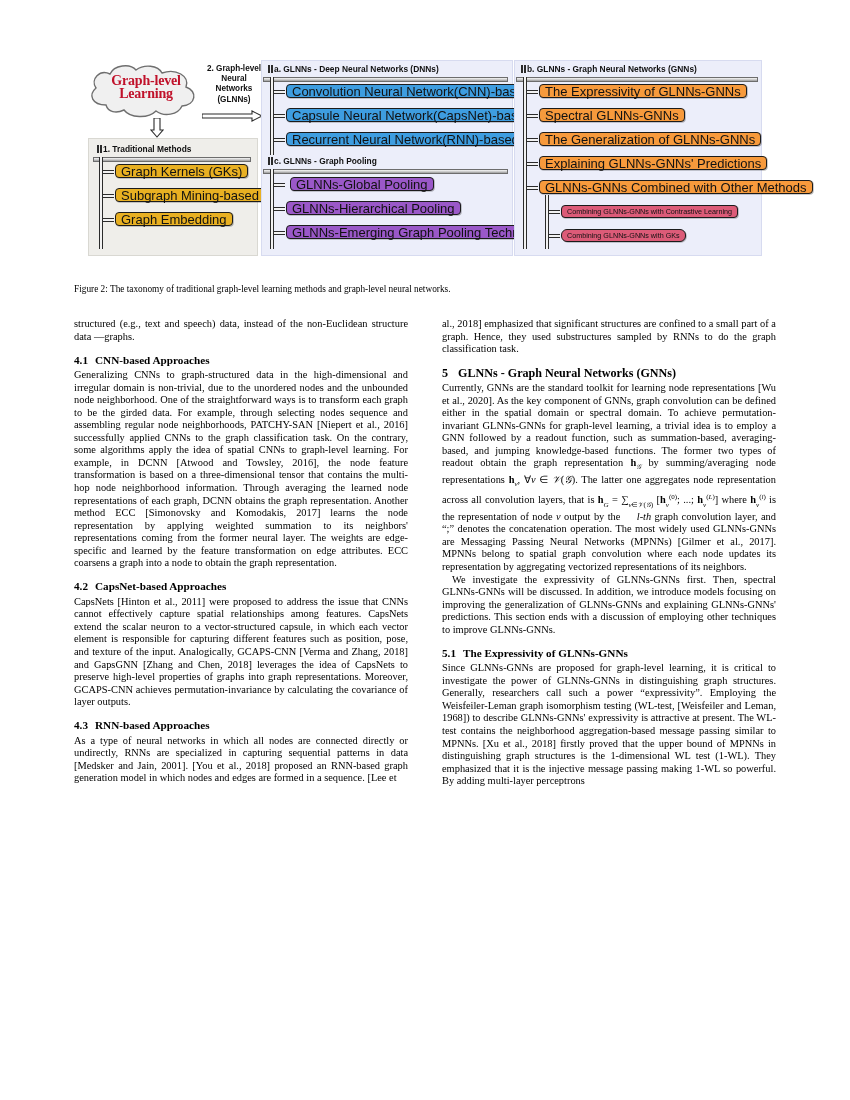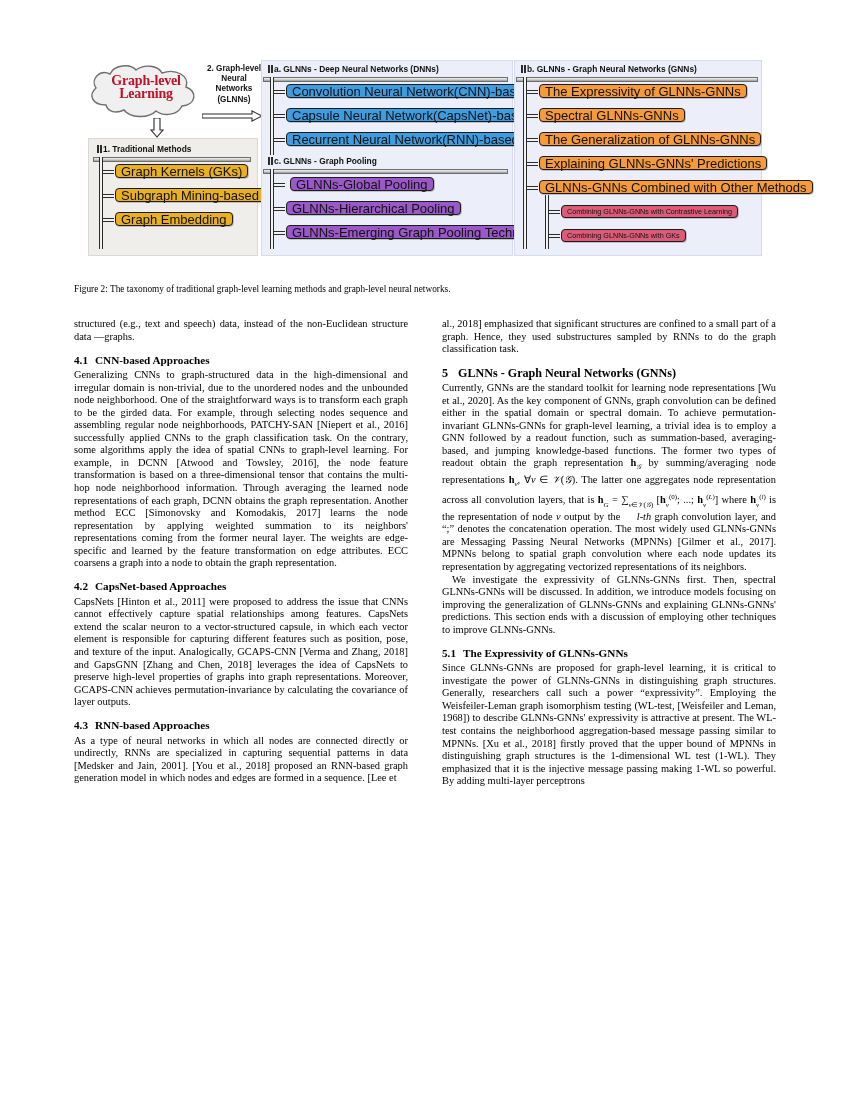--- a/index.html
+++ b/index.html
@@ -337,21 +337,21 @@
 
         <div class="stub" style="left:12px;top:125px;"></div>
         <div class="node orange" style="left:24px;top:119px;">GLNNs-GNNs Combined with Other Methods</div>
 
         <div class="vspine" style="left:30px;top:134px;height:54px;"></div>
 
         <div class="stub" style="left:34px;top:149px;"></div>
         <div class="node pink" style="left:46px;top:144px;">Combining GLNNs-GNNs with Contrastive Learning</div>
 
         <div class="stub" style="left:34px;top:173px;"></div>
-        <div class="node pink" style="left:46px;top:168px;">Combining GLNNs-GNNs with GKs</div>
+        <div class="node pink" style="left:46px;top:168px;border-radius:6px;">Combining GLNNs-GNNs with GKs</div>
       </div>
 
     </div>
   </div>
 
   <div class="caption">Figure 2: The taxonomy of traditional graph-level learning methods and graph-level neural networks.</div>
 
   <div class="cols">
 
     <div class="col">

